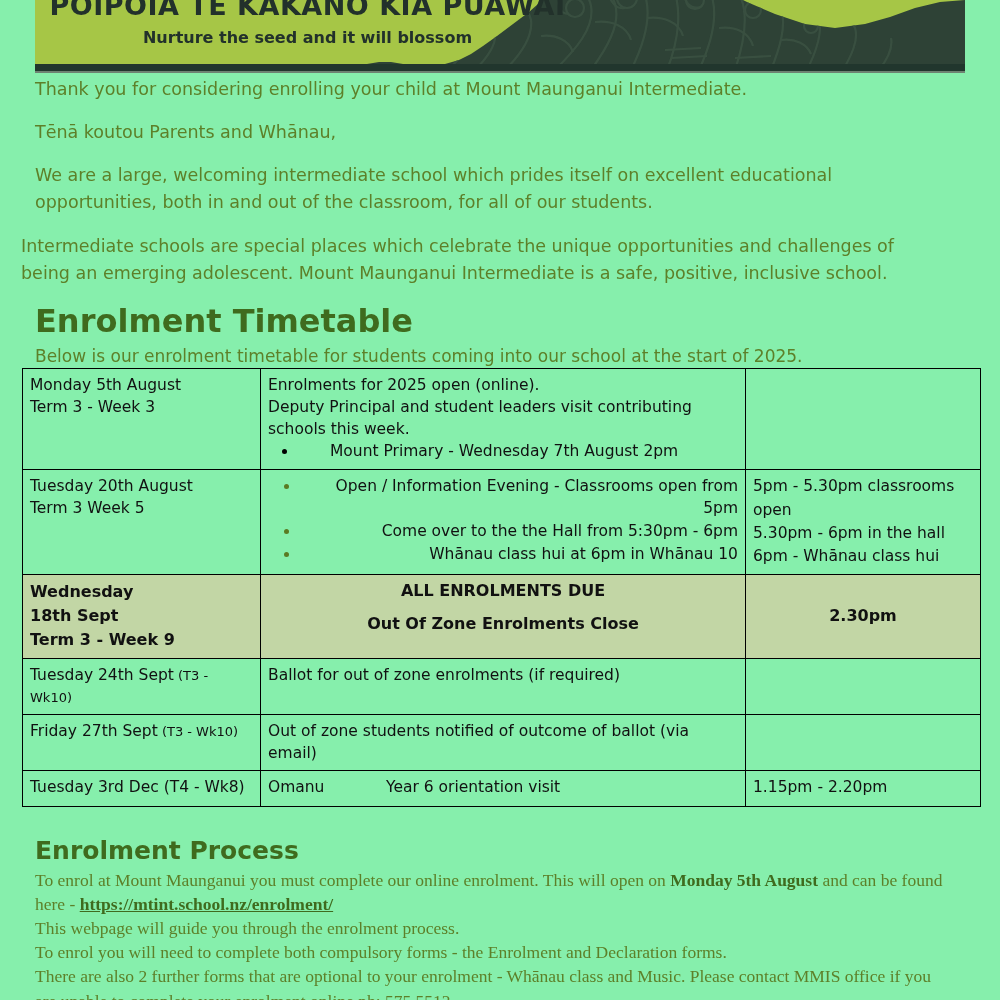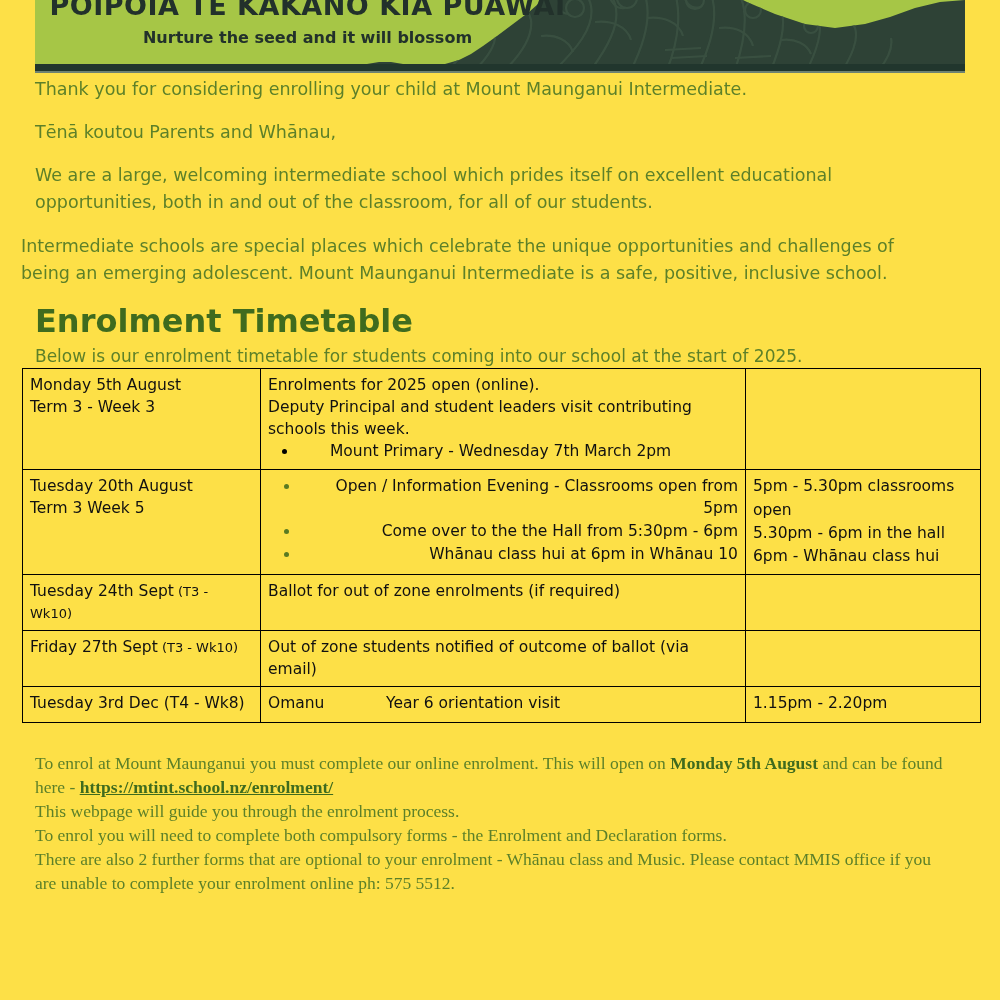--- a/index.html
+++ b/index.html
@@ -6,21 +6,21 @@
   html, body {
     margin: 0; padding: 0;
     width: 1000px; height: 1000px;
     background: #ffffff;
     font-family: "DejaVu Sans", sans-serif;
   }
   #page {
     position: relative;
     width: 1000px; height: 1000px;
     overflow: hidden;
-    background: #fde047;
+    background: #86efac;
   }
 
   
   .banner {
     position: absolute;
     left: 35px; top: -38px;
     width: 930px; height: 108px;
     background: #a6c646;
     overflow: hidden;
   }
@@ -242,21 +242,21 @@
 
         <tr>
           <td class="c-date">
             <div class="line"><span>Monday </span><span class="b">5th August</span></div>
             <div class="line">Term 3 - Week 3</div>
           </td>
           <td class="c-mid">
             <div class="line">Enrolments for 2025 open (online).</div>
             <div class="line">Deputy Principal and student leaders visit contributing schools this week.</div>
             <ul class="cell-list">
-              <li>Mount Primary - Wednesday 7th March 2pm</li>
+              <li>Mount Primary - Wednesday 7th August 2pm</li>
             </ul>
           </td>
           <td class="c-time"></td>
         </tr>
 
         <tr>
           <td class="c-date">
             <div class="line"><span>Tuesday </span><span class="b">20th August</span></div>
             <div class="line">Term 3 Week 5</div>
           </td>
@@ -267,20 +267,33 @@
               <li>Whānau class hui at 6pm in Whānau 10</li>
             </ul>
           </td>
           <td class="c-time">
             <div class="line">5pm - 5.30pm classrooms open</div>
             <div class="line">5.30pm - 6pm in the hall</div>
             <div class="line">6pm - Whānau class hui</div>
           </td>
         </tr>
 
+        <tr class="hl">
+          <td class="c-date">
+            <div class="line">Wednesday</div>
+            <div class="line">18th Sept</div>
+            <div class="line">Term 3 - Week 9</div>
+          </td>
+          <td class="c-mid">
+            <div class="line">ALL ENROLMENTS DUE</div>
+            <span class="hl-gap"></span>
+            <div class="line">Out Of Zone Enrolments Close</div>
+          </td>
+          <td class="c-time">2.30pm</td>
+        </tr>
 
         <tr>
           <td class="c-date">
             <div class="line"><span>Tuesday </span><span class="b">24th Sept</span><span class="small"> (T3 - Wk10)</span></div>
           </td>
           <td class="c-mid">
             <div class="line">Ballot for out of zone enrolments (if required)</div>
           </td>
           <td class="c-time"></td>
         </tr>
@@ -304,20 +317,21 @@
           </td>
           <td class="c-time">
             <div class="line b">1.15pm - 2.20pm</div>
           </td>
         </tr>
 
       </tbody>
     </table>
 
     <div class="process">
+      <h2 class="section process-h">Enrolment Process</h2>
       <p class="proc"><span>To enrol at Mount Maunganui you must complete our online enrolment. This will open on </span><span class="b">Monday 5th August</span><span> and can be found here - </span><a href="#">https://mtint.school.nz/enrolment/</a></p>
       <p class="proc">This webpage will guide you through the enrolment process.</p>
       <p class="proc">To enrol you will need to complete both compulsory forms - the Enrolment and Declaration forms.</p>
       <p class="proc">There are also 2 further forms that are optional to your enrolment - Whānau class and Music. Please contact MMIS office if you are unable to complete your enrolment online ph: 575 5512.</p>
 
     </div>
 
   </div>
 </div>
 

